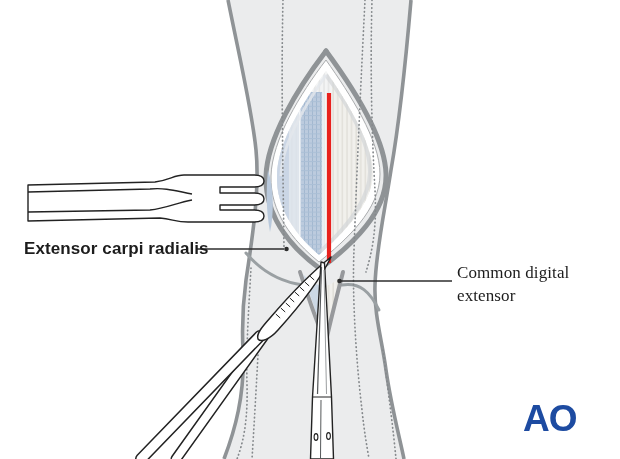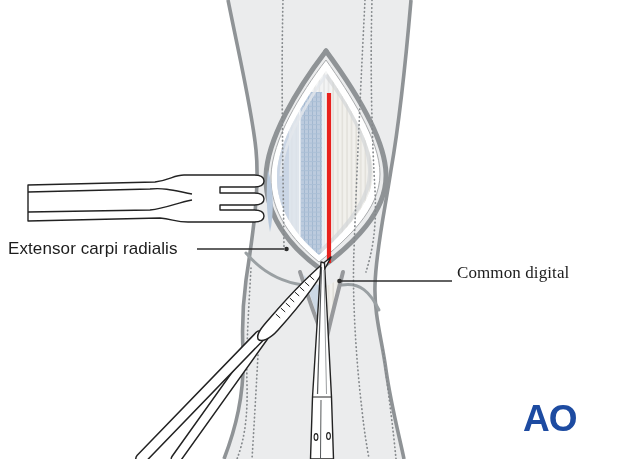--- a/index.html
+++ b/index.html
@@ -1,20 +1,20 @@
 <!DOCTYPE html>
 <html><head>
 <meta charset="utf-8">
 <style>
   html,body{margin:0;padding:0;background:#fff;}
   #stage{position:relative;width:620px;height:459px;overflow:hidden;background:#fff;
          font-family:"Liberation Sans",sans-serif;}
   #art{position:absolute;left:0;top:0;}
   .anat-label{position:absolute;color:#1c1c1c;font-size:17px;line-height:23px;letter-spacing:.1px;}
-  #label-left{left:8px;top:237px;white-space:nowrap;}
+  #label-left{left:24px;top:237px;white-space:nowrap;font-weight:bold;}
   #label-right{left:457px;top:261px;font-family:Liberation Serif, serif;}
 </style>
 </head>
 <body>
 
 <div id="stage">
 
 <svg id="art" width="620" height="459" viewBox="0 0 620 459">
   <defs>
     <pattern id="pv" width="4.6" height="8" patternUnits="userSpaceOnUse">
@@ -137,15 +137,16 @@
     <circle cx="339.5" cy="281" r="2.3" fill="#2e2e2e"></circle>
   </g>
 
   <text x="523" y="431" font-family="Liberation Sans, sans-serif" font-size="37" font-weight="bold" fill="#1d4ba1" letter-spacing="-1">AO</text>
 </svg>
 
 <div class="anat-label" id="label-left">Extensor carpi radialis</div>
 
 <div class="anat-label" id="label-right">
   <span style="display:block">Common digital</span>
+  <span style="display:block">extensor</span>
 </div>
 
 </div>
 
 </body></html>

